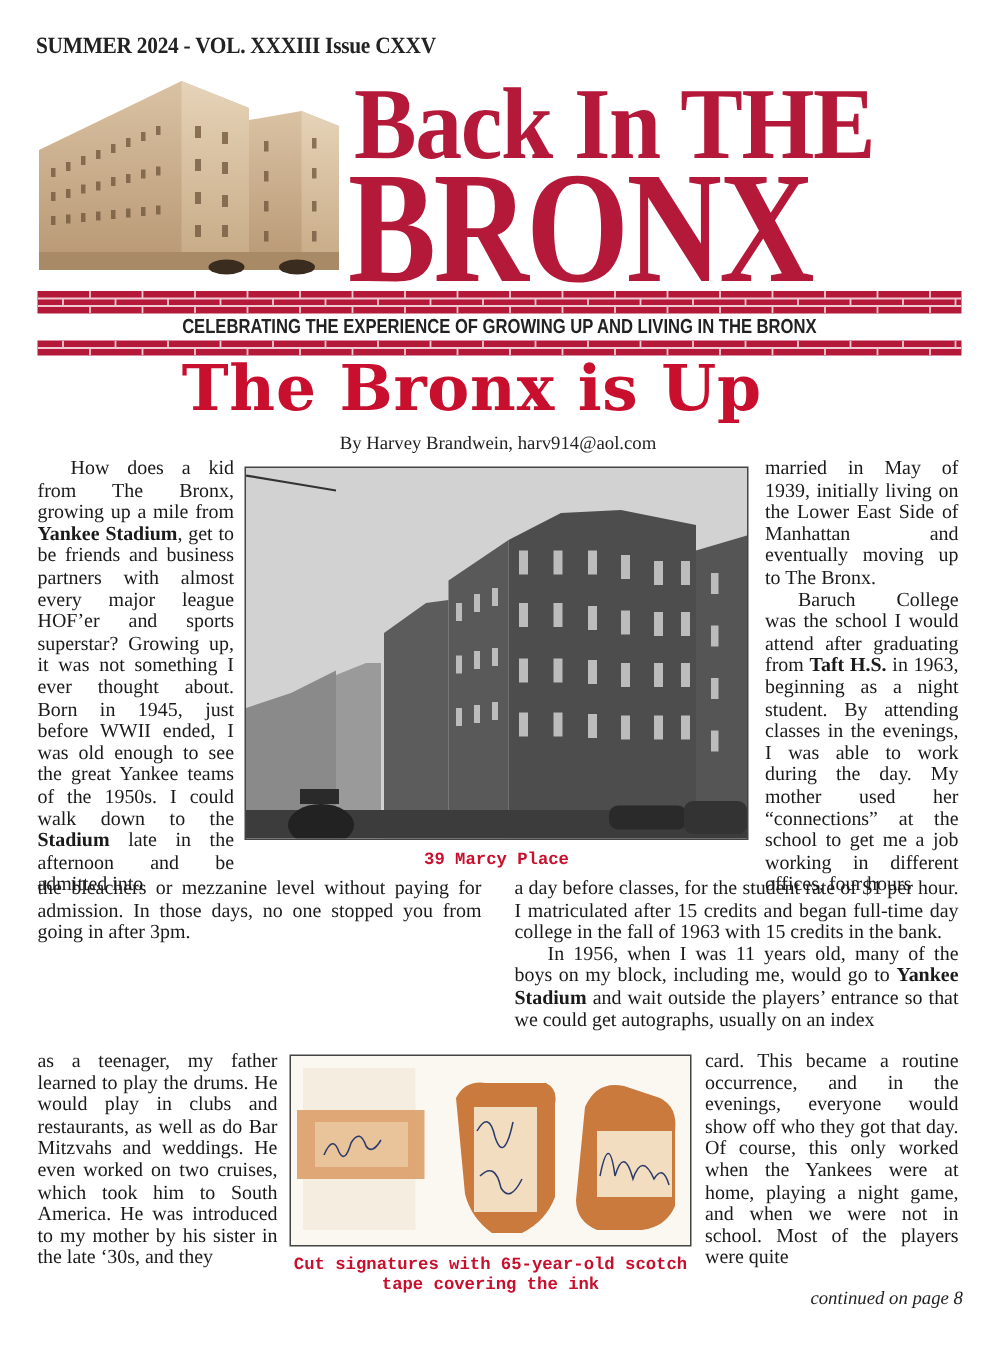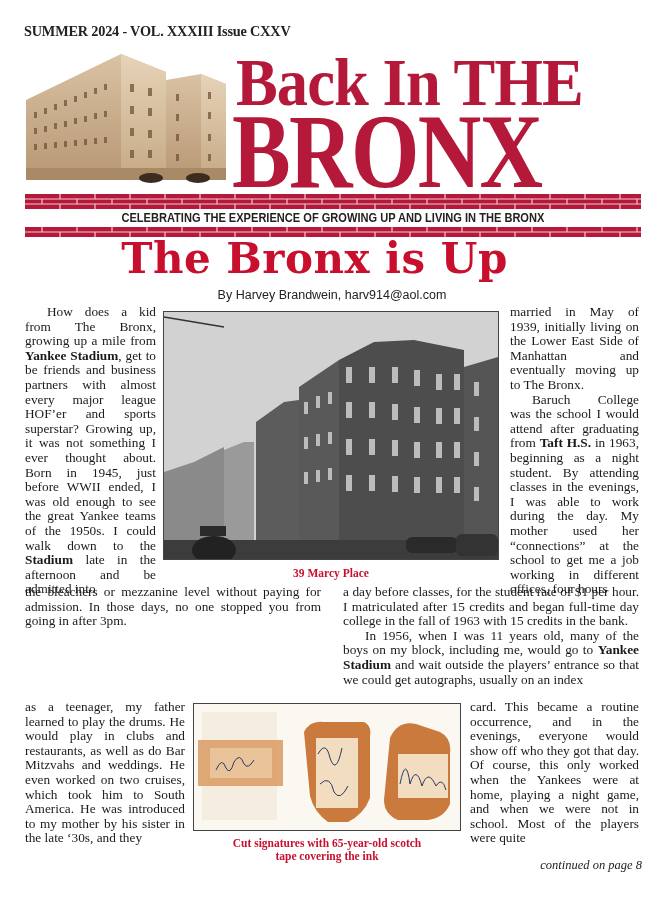--- a/index.html
+++ b/index.html
@@ -8,27 +8,27 @@
   .issue { left:24px; top:22px; font-family:"Liberation Serif", serif; font-weight:bold; font-size:15.5px; color:#222; letter-spacing:-0.2px; transform:scaleX(0.92); transform-origin:left top; white-space:nowrap; }
   .mast-photo { left:26px; top:50px; width:200px; height:134px; }
   .mast-title { left:236px; top:52px; width:410px; color:#b5193a; font-family:"Liberation Serif", serif; font-weight:bold; }
   .mast-line1 { position:absolute; left:0; top:0; font-size:68px; line-height:60px; letter-spacing:-1px; transform:scaleX(0.92); transform-origin:left top; white-space:nowrap; }
   .mast-line2 { position:absolute; left:-4px; top:54px; font-size:106px; line-height:92px; letter-spacing:-2px; transform:scaleX(0.83); transform-origin:left top; white-space:nowrap; }
   .brick-band { left:25px; width:616px; background:#b5193a; overflow:hidden; }
   .brick-band svg { display:block; }
   .tagline { left:25px; top:209px; width:616px; height:24px; text-align:center; font-family:"Liberation Sans", sans-serif; font-weight:bold; font-size:13.5px; color:#222; white-space:nowrap; line-height:18px; }
   .tagline span { display:inline-block; transform:scaleX(0.82); transform-origin:center; }
   .headline { left:0; top:233px; width:593px; text-align:center; color:#c8102e; font-family:"DejaVu Serif", serif; font-weight:bold; font-size:42px; line-height:52px; letter-spacing:0.5px;margin-left:18px; }
-  .byline { left:0; top:288px; width:664px; text-align:center; font-family:Liberation Sans, sans-serif; font-size:12.5px; color:#222; }
+  .byline { left:0; top:288px; width:664px; text-align:center; font-family:Liberation Serif, serif; font-size:12.5px; color:#222; }
   .col { font-family:"Liberation Serif", serif; font-size:13.3px; line-height:14.6px; text-align:justify; color:#1a1a1a; }
   .col p { margin:0; }
   .col .ind { text-indent:22px; }
   .col b { font-weight:bold; }
   .photo-main { left:163px; top:311px; width:336px; height:249px; border:1.5px solid #444; box-sizing:border-box; background:linear-gradient(180deg,#cfcfcf 0%, #d8d8d8 30%, #bdbdbd 45%, #6e6e6e 60%, #4c4c4c 100%); overflow:hidden; }
-  .caption { font-family:Liberation Serif, serif; font-weight:bold; font-size:11.5px; color:#c8102e; text-align:center; }
+  .caption { font-family:Liberation Mono, monospace; font-weight:bold; font-size:11.5px; color:#c8102e; text-align:center; }
   .photo-sig { left:193px; top:703px; width:268px; height:128px; border:1.5px solid #444; box-sizing:border-box; background:#fbf8f2; overflow:hidden; }
   .continued { right:22px; top:858px; font-style:italic; font-size:12.5px; font-family:"Liberation Serif", serif; color:#222;margin-left:13px; }
 </style>
 </head>
 <body>
 
 <div class="abs issue">SUMMER 2024 - VOL. XXXIII Issue CXXV</div>
 
 <div class="abs mast-photo">
   <svg width="200" height="134" viewBox="0 0 200 134">

